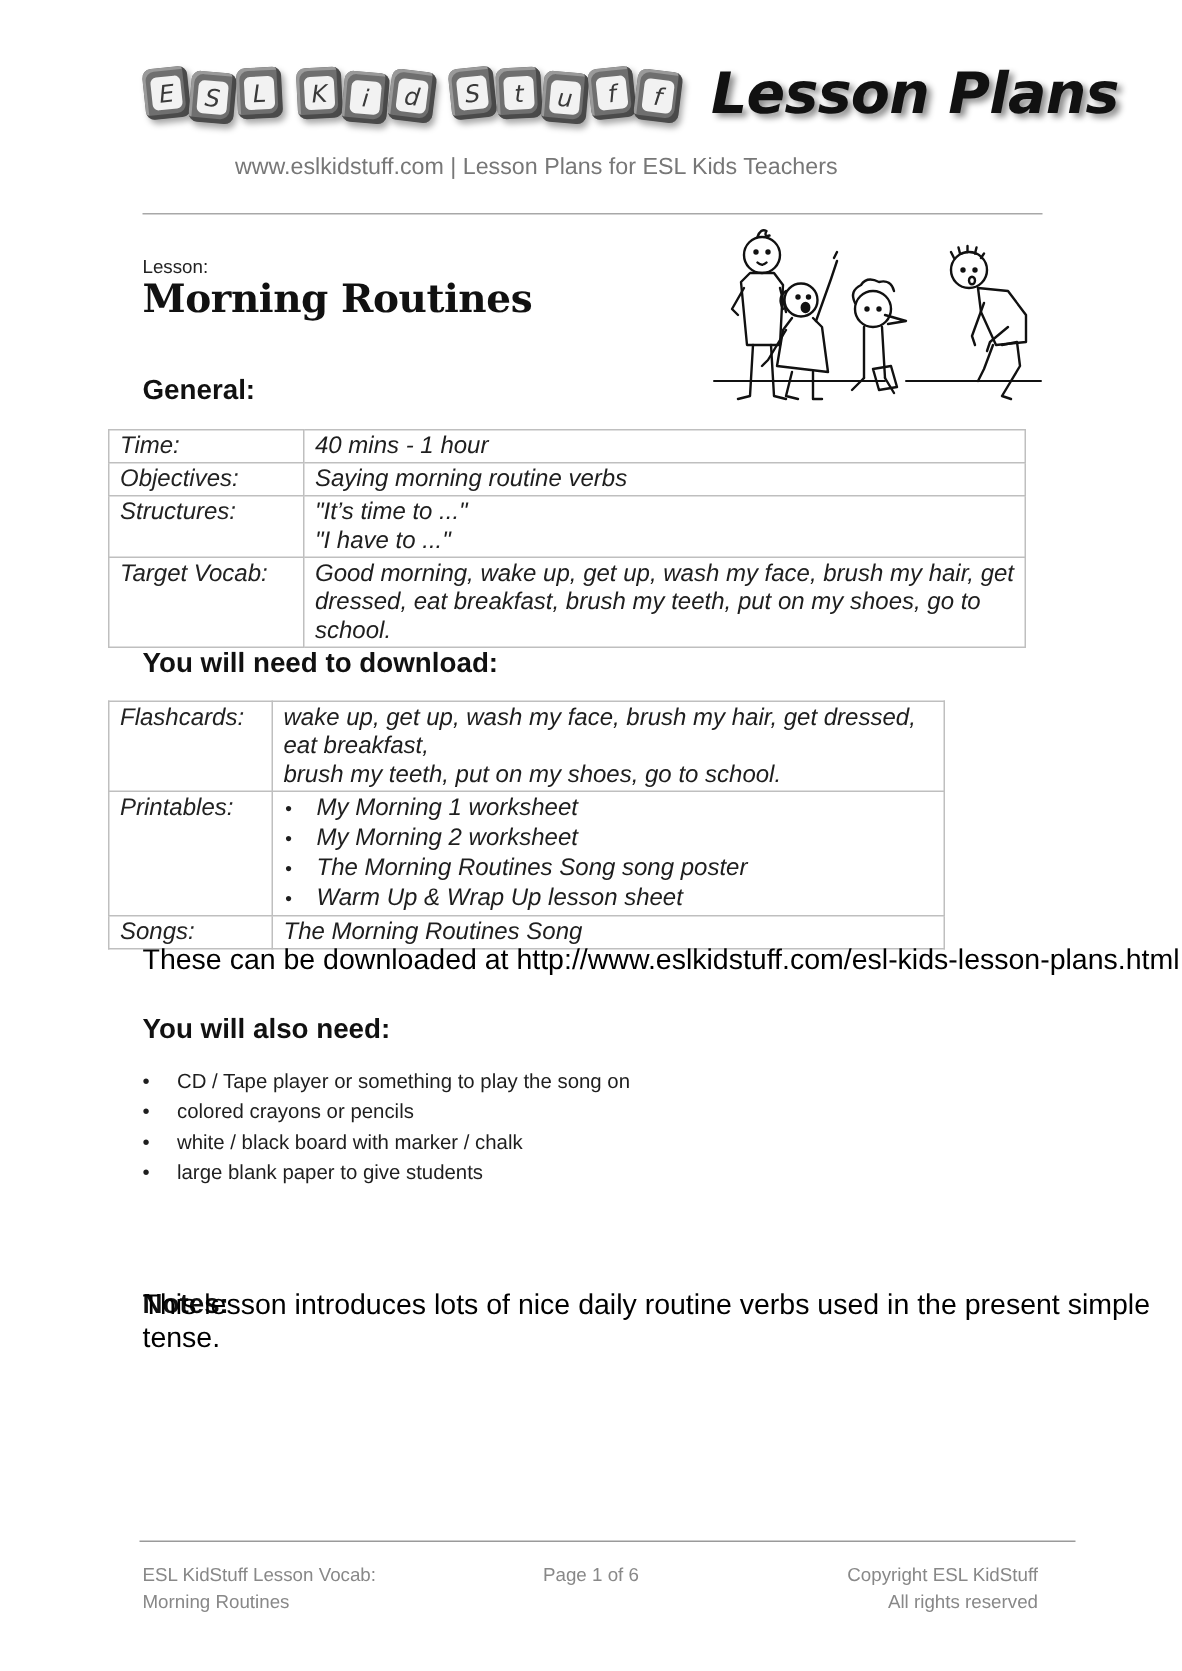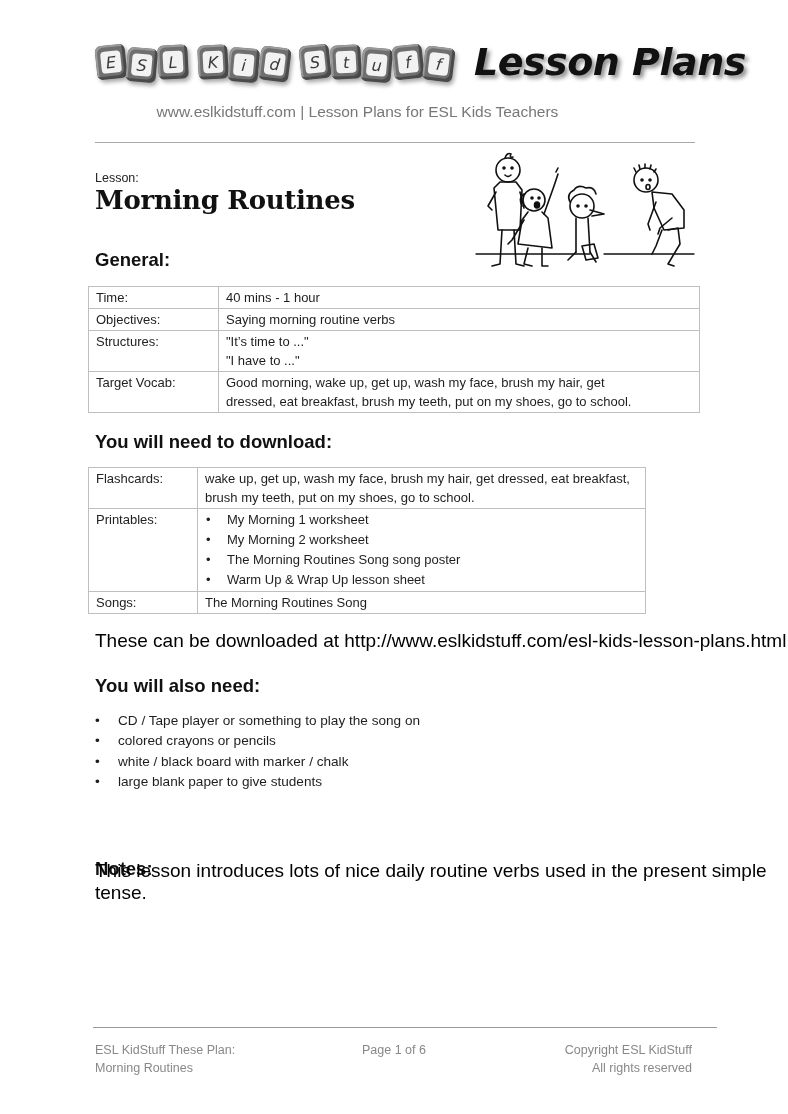--- a/index.html
+++ b/index.html
@@ -33,21 +33,21 @@
   .top-rule { position: absolute; left: 95px; width: 600px; top: 142px; border-top: 1.5px solid #a8a8a8; }
 
   
   .lesson-label { position: absolute; left: 95px; top: 171px; font-size: 12.5px; color: #222; }
   .lesson-title { position: absolute; left: 95px; top: 185px; font-family: "DejaVu Serif", "Liberation Serif", serif; font-weight: bold; font-size: 26px; color: #111; letter-spacing: -0.3px; }
   .illustration { position: absolute; left: 472px; top: 148px; width: 228px; height: 130px; }
 
   h2.section { position: absolute; left: 95px; font-size: 18.5px; font-weight: bold; color: #111; }
 
   
-  table.info { position: absolute; left: 88px; border-collapse: collapse; font-size: 13px; color: #1e1e1e; }
+  table.info { position: absolute; left: 72px; border-collapse: collapse; font-size: 16px; color: #1e1e1e; font-style: italic; }
   table.info td { border: 1px solid #bfbfbf; padding: 1px 7px 1px 7px; vertical-align: top; line-height: 19px; }
   table.info td.k { color: #222; }
   ul.cell-list { list-style: none; }
   ul.cell-list li { position: relative; padding-left: 22px; line-height: 20px; }
   ul.cell-list li::before { content: "\2022"; position: absolute; left: 1px; top: 0; font-size: 13px; }
 
   .note-line { position: absolute; left: 95px; font-size: 19px; color: #000000; }
 
   ul.needs { position: absolute; left: 95px; top: 711px; list-style: none; font-size: 13.6px; color: #1e1e1e; }
   ul.needs li { position: relative; padding-left: 23px; line-height: 20.3px; }
@@ -233,20 +233,20 @@
   <li>colored crayons or pencils</li>
   <li>white / black board with marker / chalk</li>
   <li>large blank paper to give students</li>
 </ul>
 
 <h2 class="section" style="top:858px;">Notes:</h2>
 <div class="note-line" style="top:860px;">This lesson introduces lots of nice daily routine verbs used in the present simple tense.</div>
 
 <div class="bottom-rule"></div>
 <div class="footer left">
-  <div>ESL KidStuff These Plan:</div>
+  <div>ESL KidStuff Lesson Vocab:</div>
   <div>Morning Routines</div>
 </div>
 <div class="footer center">Page 1 of 6</div>
 <div class="footer right">
   <div>Copyright ESL KidStuff</div>
   <div>All rights reserved</div>
 </div>
 
 </body></html>

